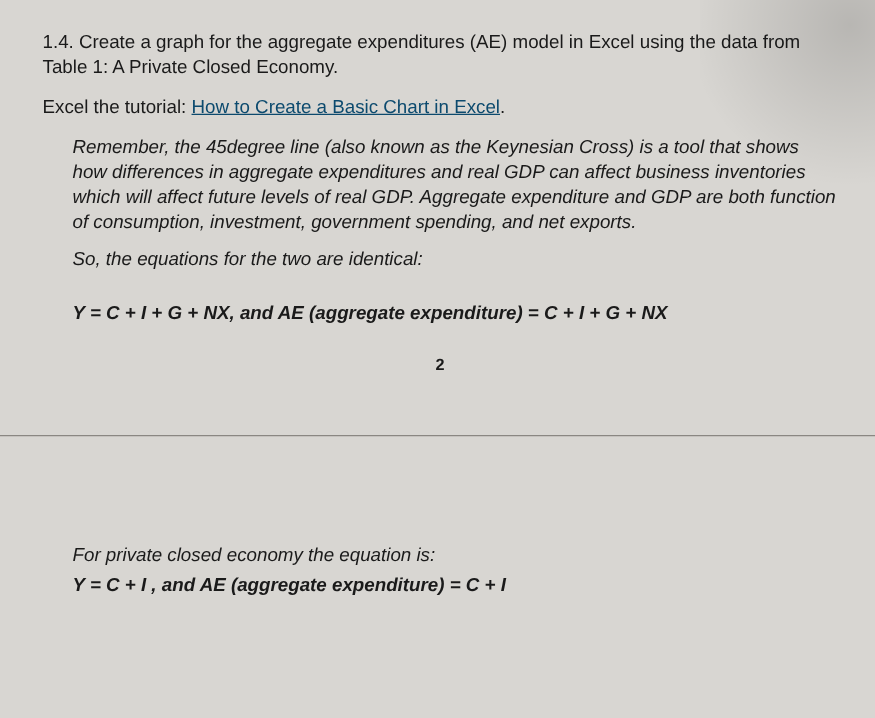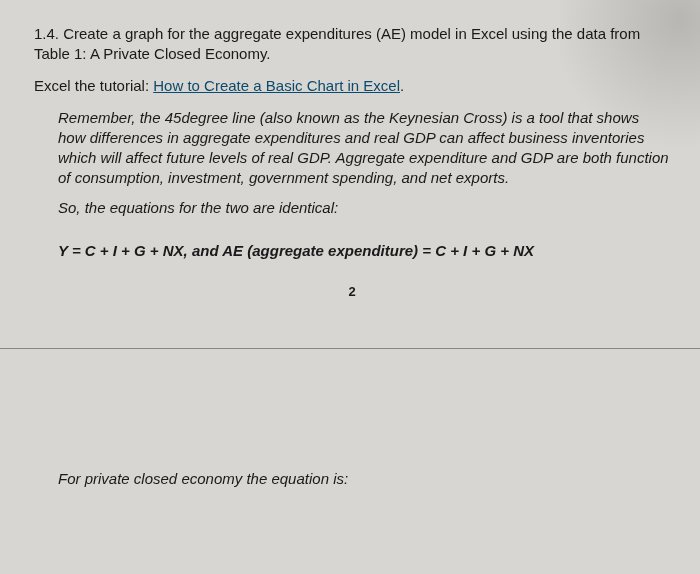--- a/index.html
+++ b/index.html
@@ -52,21 +52,21 @@
       position: absolute;
       left: 0;
       right: 0;
       top: 348px;
       border-top: 1px solid #8a8782;
     }
     .section-bottom {
       position: absolute;
       left: 34px;
       right: 30px;
-      top: 470px;
+      top: 436px;
       padding-left: 24px;
     }
     .bottom-intro {
       font-style: italic;
       margin-bottom: 7px;
     }
     .bottom-eq {
       font-style: italic;
       font-weight: 700;
     }
@@ -98,13 +98,14 @@
     <p class="so-line">So, the equations for the two are identical:</p>
     <p class="equations">Y = C + I + G + NX, and AE (aggregate expenditure) = C + I + G + NX</p>
     <p class="page-num">2</p>
   </div>
 </div>
 
 <div class="divider"></div>
 
 <div class="section-bottom">
   <p class="bottom-intro">For private closed economy the equation is:</p>
+  <p class="bottom-eq">Y = C + I , and AE (aggregate expenditure) = C + I</p>
 </div>
 
 </body></html>

